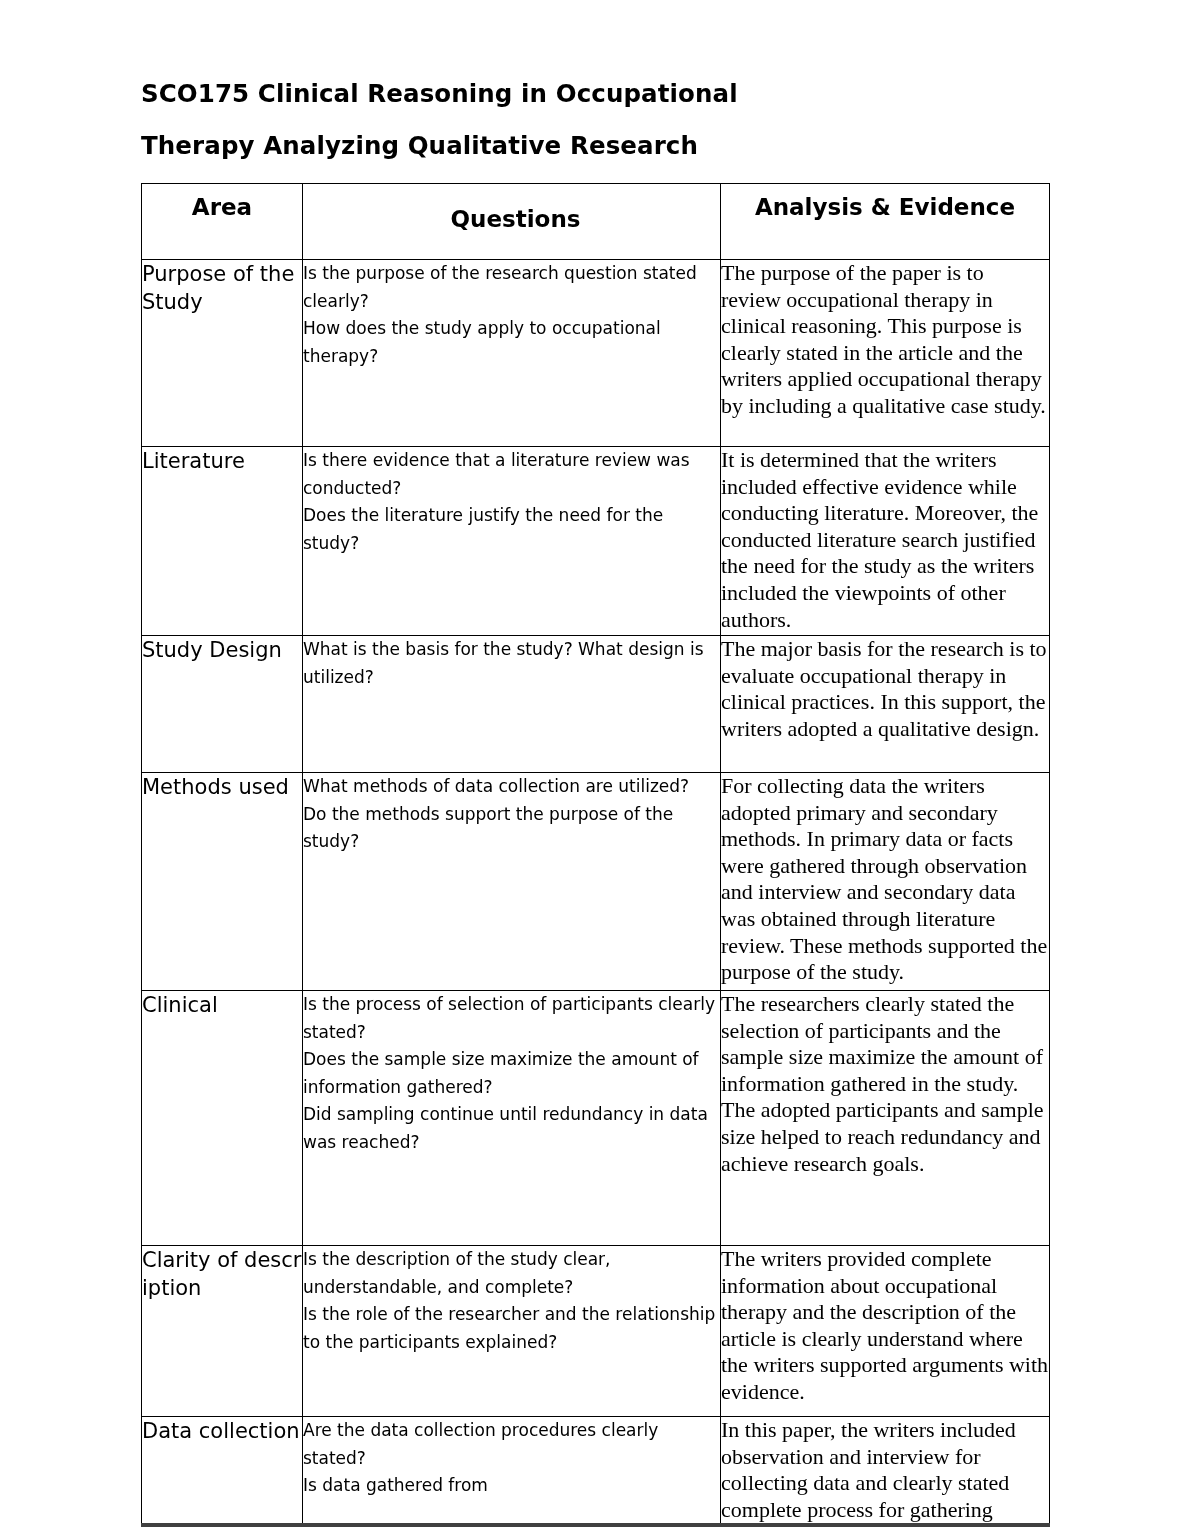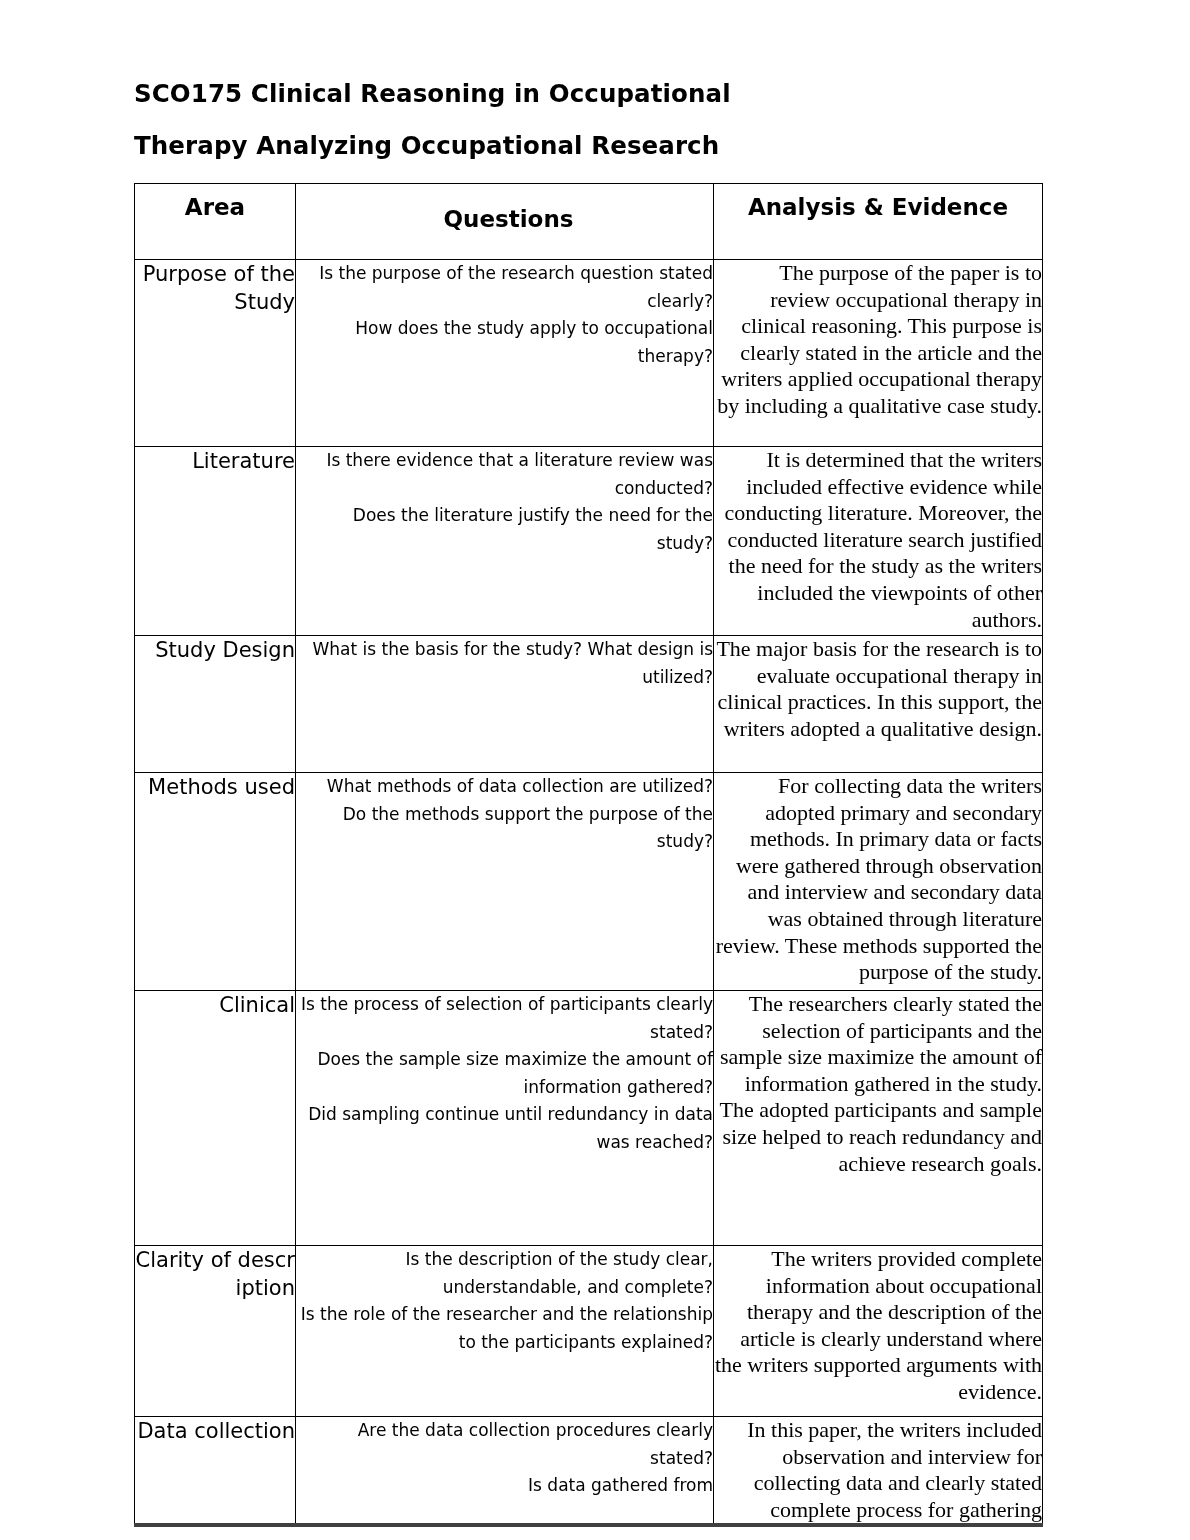--- a/index.html
+++ b/index.html
@@ -19,21 +19,21 @@
   .page {
     position: absolute;
     left: 0;
     top: 0;
     width: 1190px;
     height: 1540px;
     background: #ffffff;
   }
   .doc-body {
     position: absolute;
-    left: 134px;
+    left: 141px;
     top: 82px;
     width: 908px;
   }
 
   
   .doc-title {
     font-family: "DejaVu Sans", sans-serif;
     font-weight: bold;
     font-size: 24.5px;
     line-height: 1.0;
@@ -53,21 +53,20 @@
     width: 908px;
     margin: 0;
     padding: 16px;
   }
   table.matrix td, table.matrix th {
     border: 1px solid #000000;
     vertical-align: top;
     padding: 0;
     margin: 0;
     background: #ffffff;
-    text-align: right;
   }
 
   col.c-area  { width: 161px; }
   col.c-q     { width: 418px; }
   col.c-ae    { width: 329px; }
 
   
   tr.head-row th {
     text-align: center;
     vertical-align: top;
@@ -124,21 +123,21 @@
     border-bottom: 4px solid #404040;
   }
 </style>
 </head>
 <body>
 
 <div class="page">
   <div class="doc-body">
 
     <h1 class="doc-title line1">SCO175 Clinical Reasoning in Occupational</h1>
-    <h1 class="doc-title line2">Therapy Analyzing Occupational Research</h1>
+    <h1 class="doc-title line2">Therapy Analyzing Qualitative Research</h1>
 
     <table class="matrix">
       <colgroup>
         <col class="c-area">
         <col class="c-q">
         <col class="c-ae">
       </colgroup>
       <thead>
         <tr class="head-row">
           <th class="h-area">

